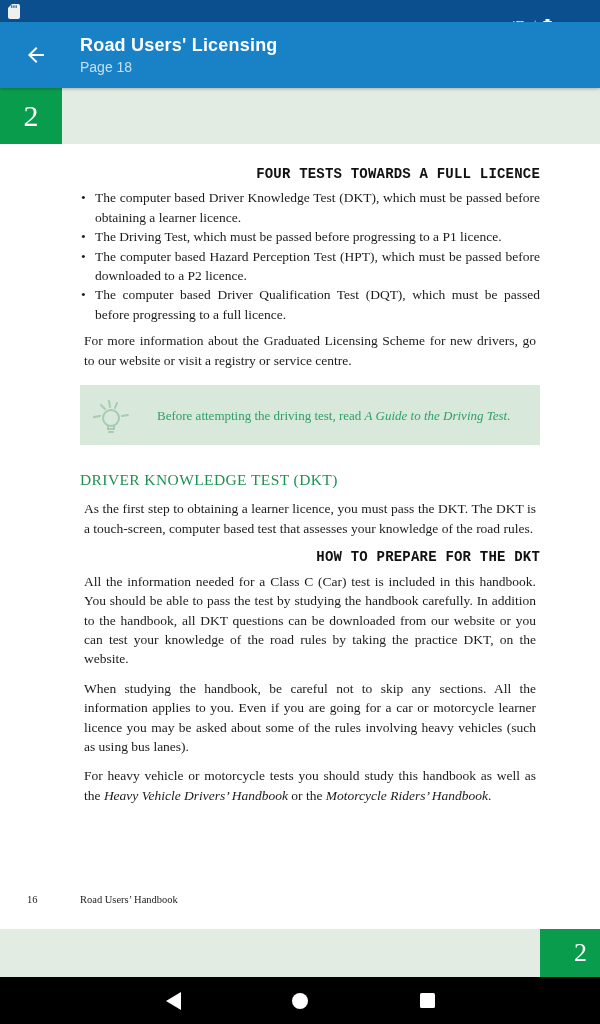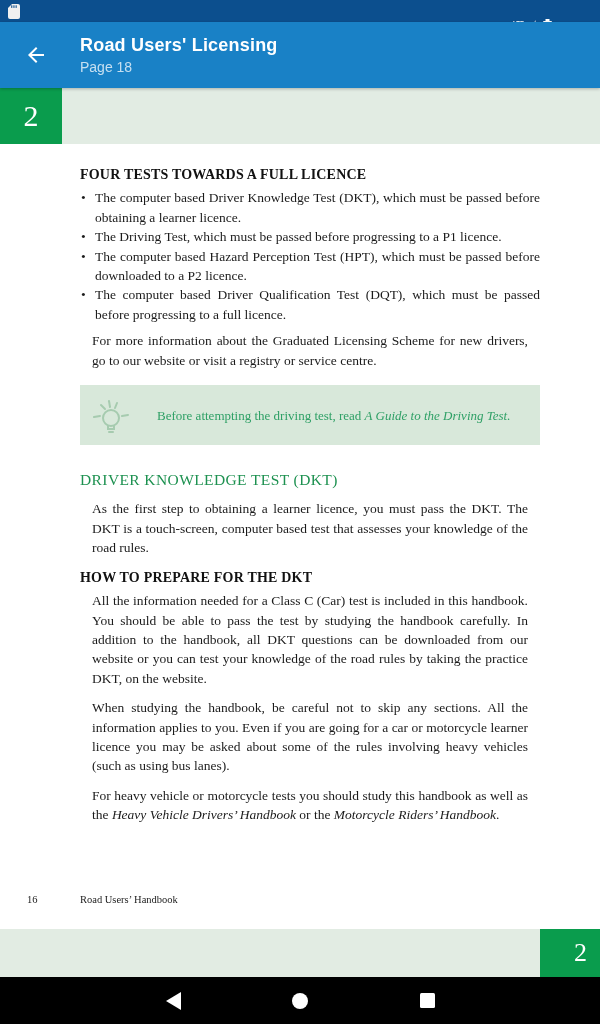--- a/index.html
+++ b/index.html
@@ -47,27 +47,28 @@
     position:absolute; top:0; left:0; width:62px; height:56px;
     background:#0a9c4d; color:#fff; display:flex; align-items:center;
     justify-content:center; font-size:30px; font-family:"Liberation Serif", serif;
   }
   .content {
     position:absolute; top:56px; left:0; width:600px;
     padding:21px 60px 0 80px;
     color:#1b1b1b; font-size:13.5px; line-height:19.4px; text-align:justify;
   }
   .content h3 {
-    font-size:14px; font-weight:bold; color:#111; margin:0 0 4px; text-align:left;
+    font-size:14px; font-weight:bold; color:#111; margin:0 0 4px; text-align:right;
     letter-spacing:.2px;
+    font-family:Liberation Mono, monospace;
   }
   .bullets { list-style:none; margin:0 0 7px; }
   .bullets li { position:relative; padding-left:15px; }
   .bullets li .marker { position:absolute; left:1px; top:0; }
-  .content p { margin:0 12px 10px; }
+  .content p { margin:0 4px 10px; }
   .info-box {
     margin:15px 0 25px; background:#d8e8da; min-height:55px;
     display:flex; align-items:center; padding:8px 14px 8px 8px;
   }
   .info-box .bulb { flex:0 0 auto; margin-right:23px; }
   .info-box .note {
     color:#2fa066; font-size:13px; line-height:17px; margin:0; text-align:left;
   }
   .h-green {
     color:#1d9150; font-size:15.5px; font-weight:normal; letter-spacing:.4px;

